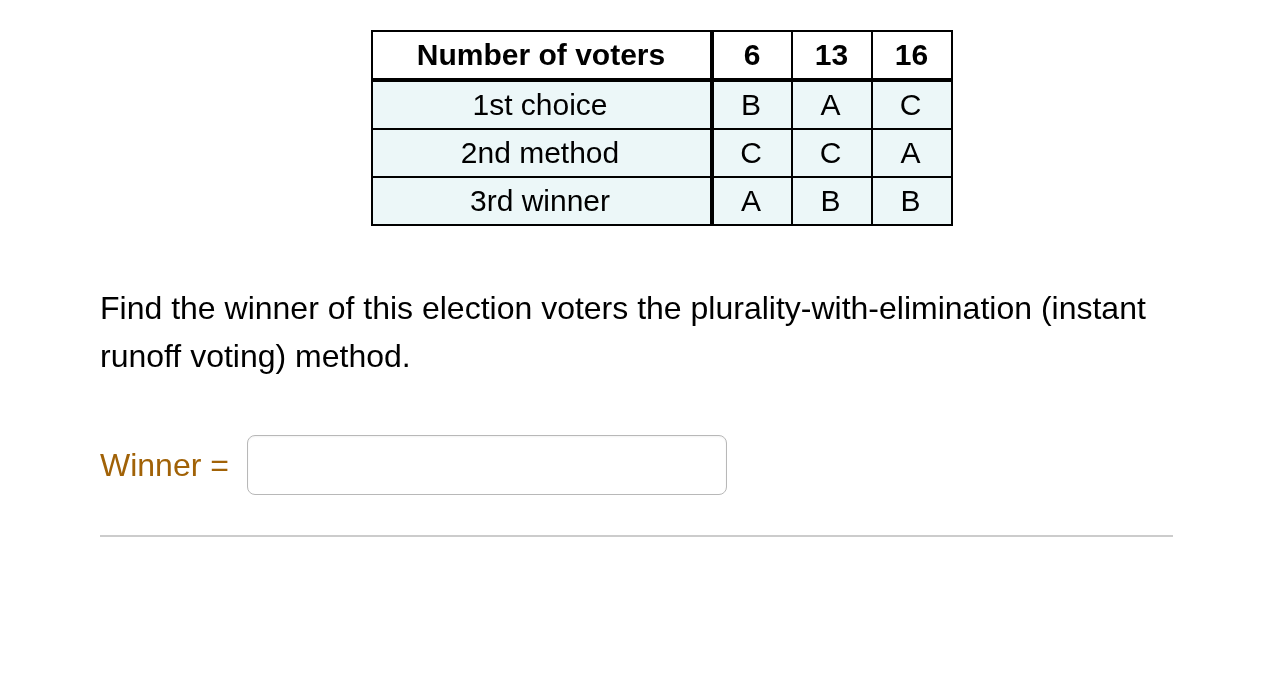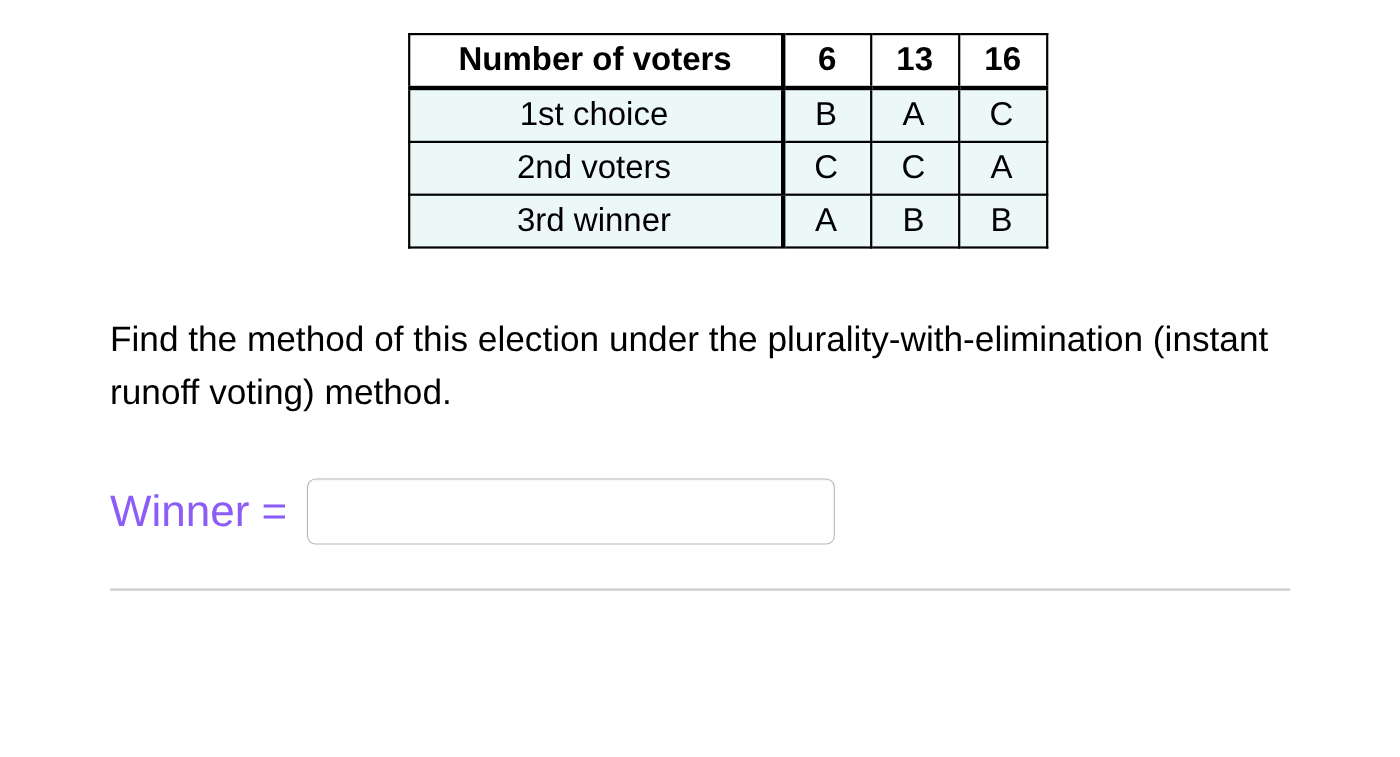--- a/index.html
+++ b/index.html
@@ -66,22 +66,22 @@
       line-height: 1.5;
       margin-bottom: 55px;
       color: #000000;
     }
     .answer-row {
       display: flex;
       align-items: center;
       gap: 18px;
     }
     .answer-label {
-      font-size: 40px;
-      color: #8b5cf6;
+      font-size: 32px;
+      color: #a16207;
       text-align: center;
     }
     .answer-input {
       width: 480px;
       height: 60px;
       border: 1px solid #b8b8b8;
       border-radius: 8px;
       font-size: 28px;
       padding: 0 14px;
       background: #ffffff;
@@ -102,35 +102,35 @@
         <th class="data-cell">13</th>
         <th class="data-cell">16</th>
       </tr>
       <tr class="data-row">
         <td class="label-cell first-col">1st choice</td>
         <td class="data-cell">B</td>
         <td class="data-cell">A</td>
         <td class="data-cell">C</td>
       </tr>
       <tr class="data-row">
-        <td class="label-cell first-col">2nd voters</td>
+        <td class="label-cell first-col">2nd method</td>
         <td class="data-cell">C</td>
         <td class="data-cell">C</td>
         <td class="data-cell">A</td>
       </tr>
       <tr class="data-row">
         <td class="label-cell first-col">3rd winner</td>
         <td class="data-cell">A</td>
         <td class="data-cell">B</td>
         <td class="data-cell">B</td>
       </tr>
     </tbody>
       </table>
   </div>
 
-  <p class="question-text">Find the method of this election under the plurality-with-elimination (instant runoff voting) method.</p>
+  <p class="question-text">Find the winner of this election voters the plurality-with-elimination (instant runoff voting) method.</p>
 
   <div class="answer-row">
     <span class="answer-label">Winner =</span>
     <input type="text" class="answer-input" value="" style="">
   </div>
 
 </div>
 
 </body></html>

